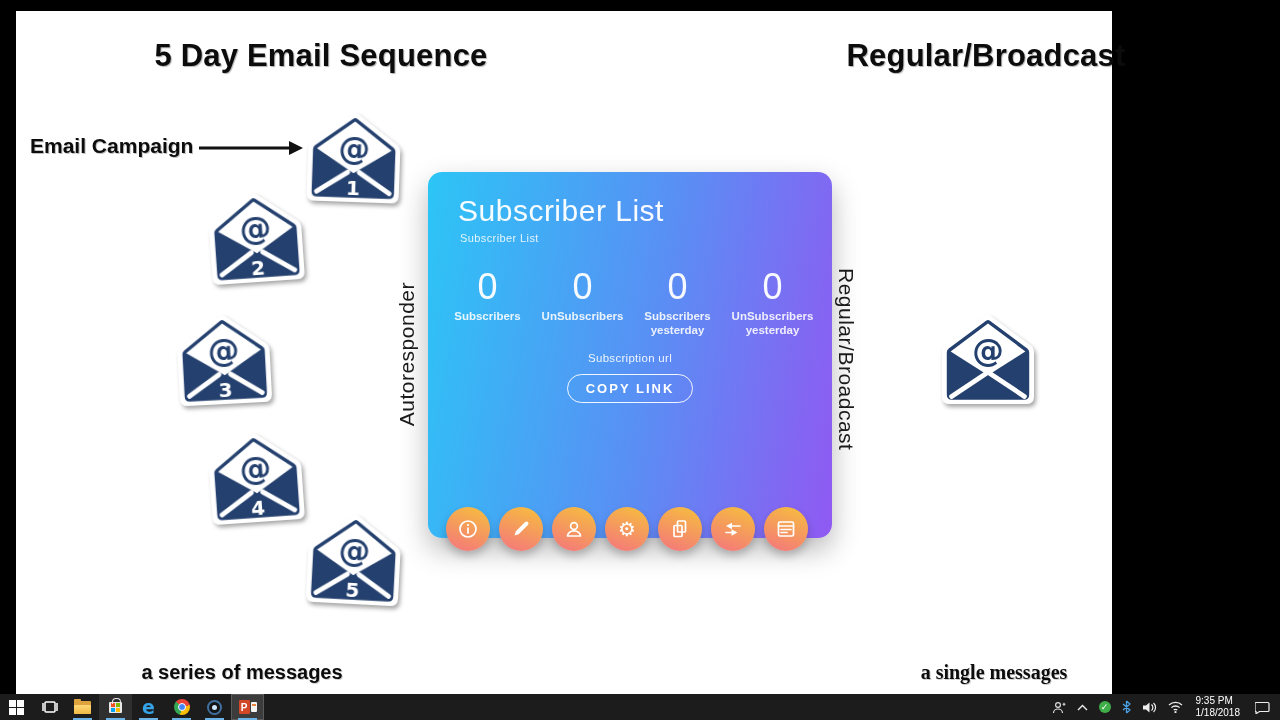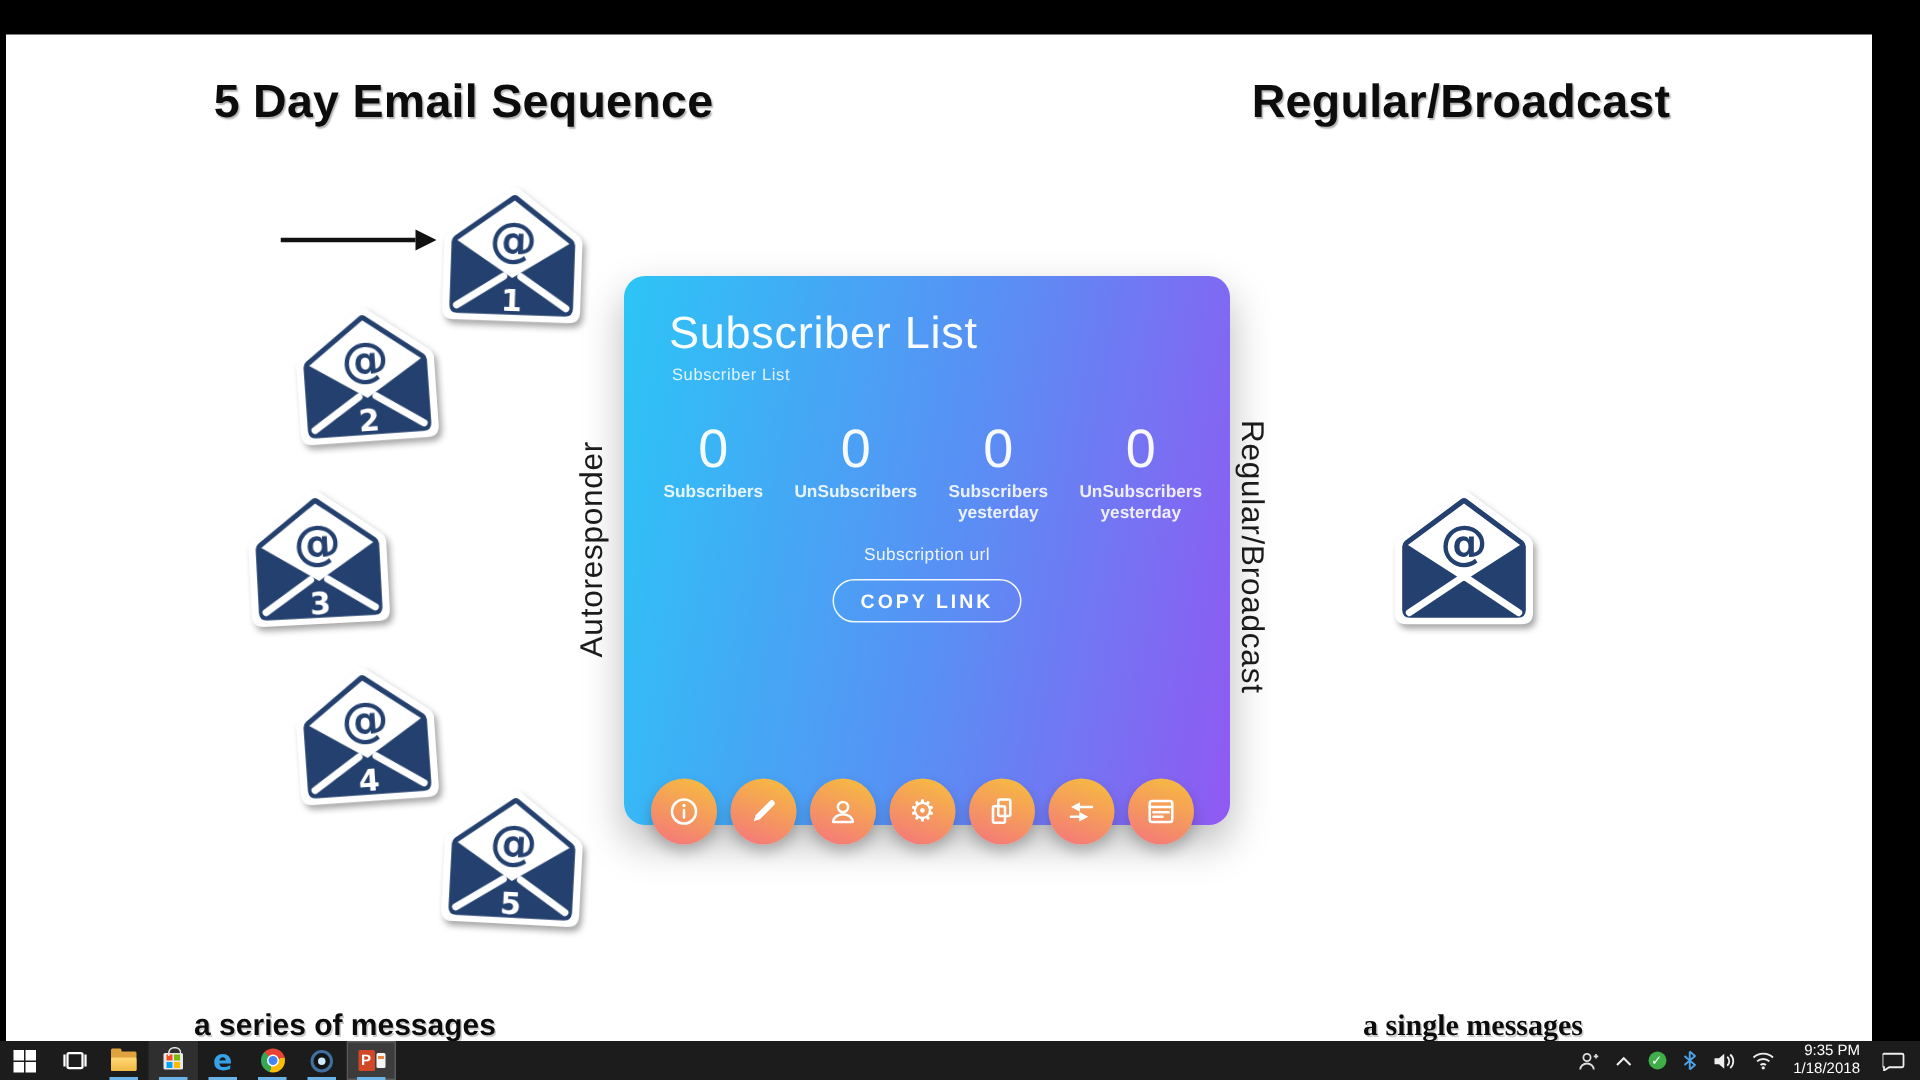--- a/index.html
+++ b/index.html
@@ -1,21 +1,21 @@
 <!DOCTYPE html>
 <html><head>
 <meta charset="utf-8">
 <style>
   * { margin:0; padding:0; box-sizing:border-box; }
   html,body { width:1280px; height:720px; overflow:hidden; background:#000; }
   body { font-family:"Liberation Sans", sans-serif; }
   .canvas { position:relative; width:1280px; height:720px; background:#000; }
 
   
-  .slide { position:absolute; top:11px; left:4px; width:1244px; height:683px; background:#ffffff;margin-top:12px; }
+  .slide { position:absolute; top:11px; left:16px; width:1096px; height:683px; background:#ffffff; }
 
   .title { position:absolute; font-weight:bold; font-size:31px; color:#0c0c0c; text-align:center;
            text-shadow:1px 1px 1px rgba(0,0,0,0.30); letter-spacing:0.2px; }
   .title-left  { left:100px; top:27px; width:410px; }
   .title-right { left:805px; top:27px; width:330px; }
 
   .campaign-label { position:absolute; left:14px; top:123px; font-size:21px; font-weight:bold; color:#0c0c0c;
                     text-shadow:1px 1px 0 rgba(0,0,0,0.25); }
   .campaign-arrow { position:absolute; left:183px; top:129px; }
 
@@ -102,32 +102,33 @@
                 display:flex; align-items:center; justify-content:center; border-radius:1px; }
   .ppt .p-slide { width:6px; height:10px; background:#f5f5f5; border-radius:1px; position:relative; }
   .ppt .p-slide::after { content:''; position:absolute; left:1px; top:2px; width:4px; height:2px; background:#e8863f; }
 
   .tray { margin-left:auto; display:flex; align-items:center; gap:3px; padding-right:2px; }
   .tray-btn { height:26px; display:flex; align-items:center; justify-content:center; padding:0 4px; cursor:pointer; }
   .tray svg { display:block; }
   .chevron { color:#eee; font-size:11px; }
   .defender { width:12px; height:12px; border-radius:50%; background:#3fae49; color:#fff; font-size:9px;
               display:flex; align-items:center; justify-content:center; }
-  .clock { text-align:right; color:#fff; font-size:10px; line-height:1.25; padding:0 6px; cursor:pointer; }
+  .clock { text-align:left; color:#fff; font-size:10px; line-height:1.25; padding:0 6px; cursor:pointer; }
   .action-center { padding:0 8px 0 6px; }
 </style>
 </head>
 <body>
 
 <div class="canvas">
   <div class="slide">
 
     <div class="title title-left">5 Day Email Sequence</div>
     <div class="title title-right">Regular/Broadcast</div>
 
+    <div class="campaign-label">Email Campaign</div>
     <svg class="campaign-arrow" width="104" height="16" viewBox="0 0 104 16">
       <line x1="0" y1="8" x2="90" y2="8" stroke="#111" stroke-width="3"></line>
       <polygon points="90,1 104,8 90,15" fill="#111"></polygon>
     </svg>
 
     <svg class="envelope" style="left:290px;top:101px;transform:rotate(2deg)" viewBox="0 0 100 96">
       <path class="env-outer" d="M47,2 Q50,0 53,2 L95,33 Q98,35.5 98,39 L98,86 Q98,94 90,94 L10,94 Q2,94 2,86 L2,39 Q2,35.5 5,33 Z"></path>
       <path class="env-body" d="M48,7 Q50,5.5 52,7 L91,36 Q93,37.8 93,40 L93,84 Q93,89.5 87.5,89.5 L12.5,89.5 Q7,89.5 7,84 L7,40 Q7,37.8 9,36 Z"></path>
       <polygon class="env-letter" points="50,10 89,39 50,64 11,39"></polygon>
       <text class="env-at" x="50" y="49">@</text>

